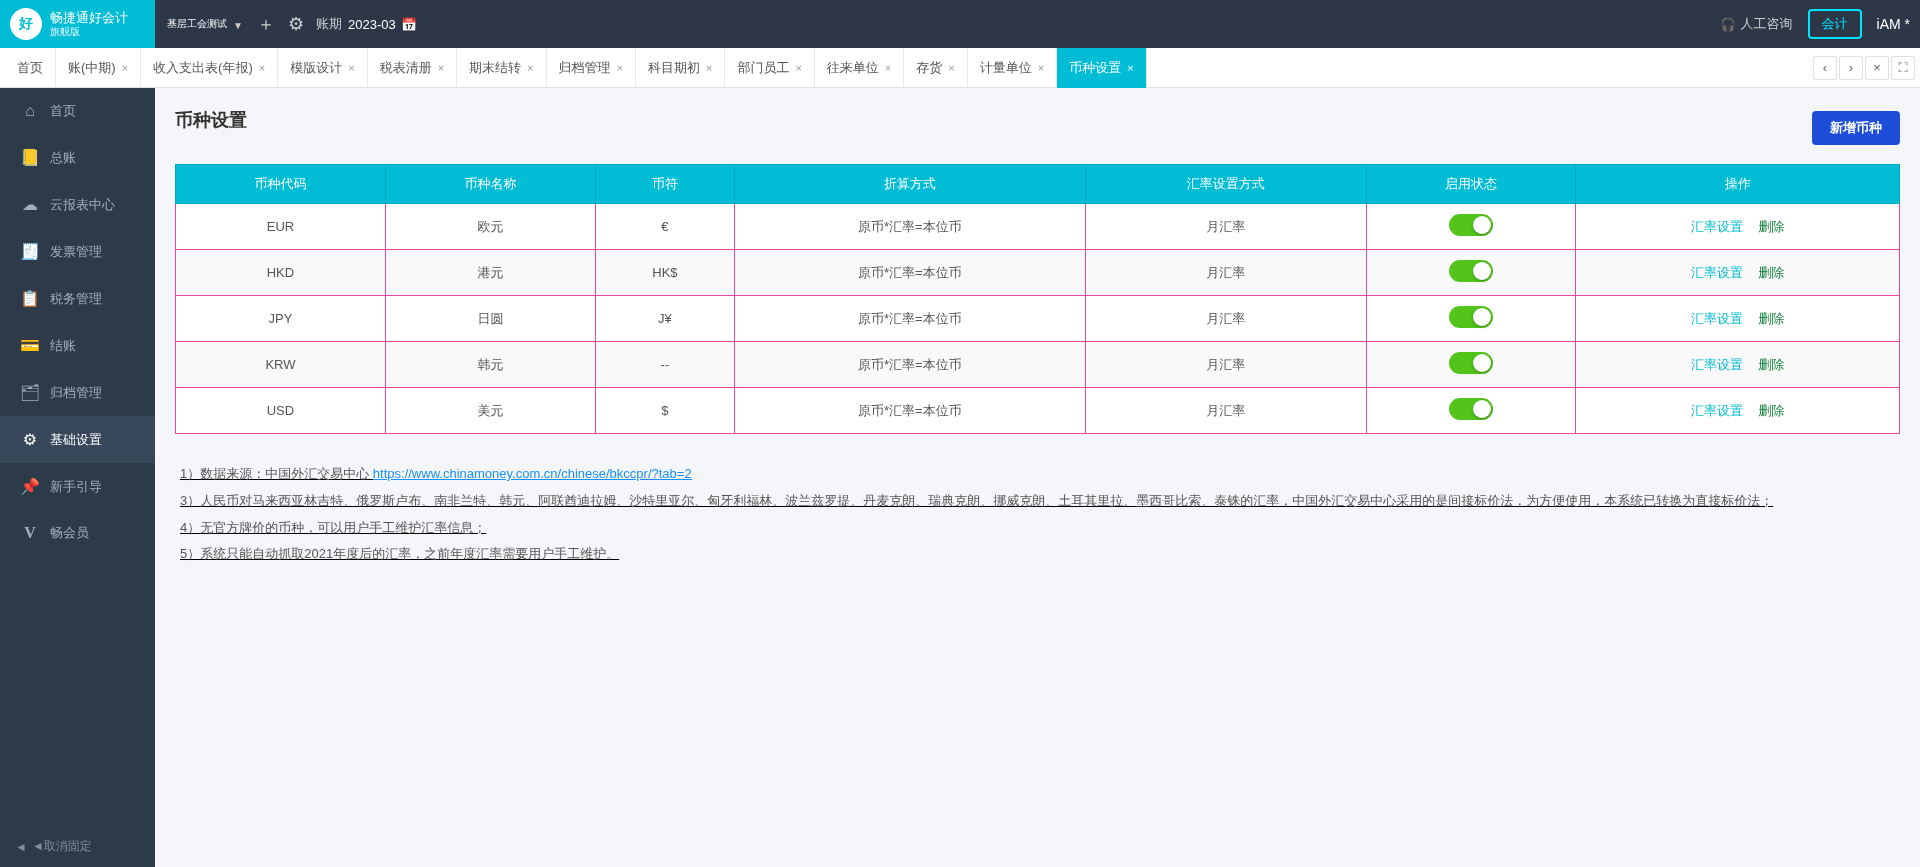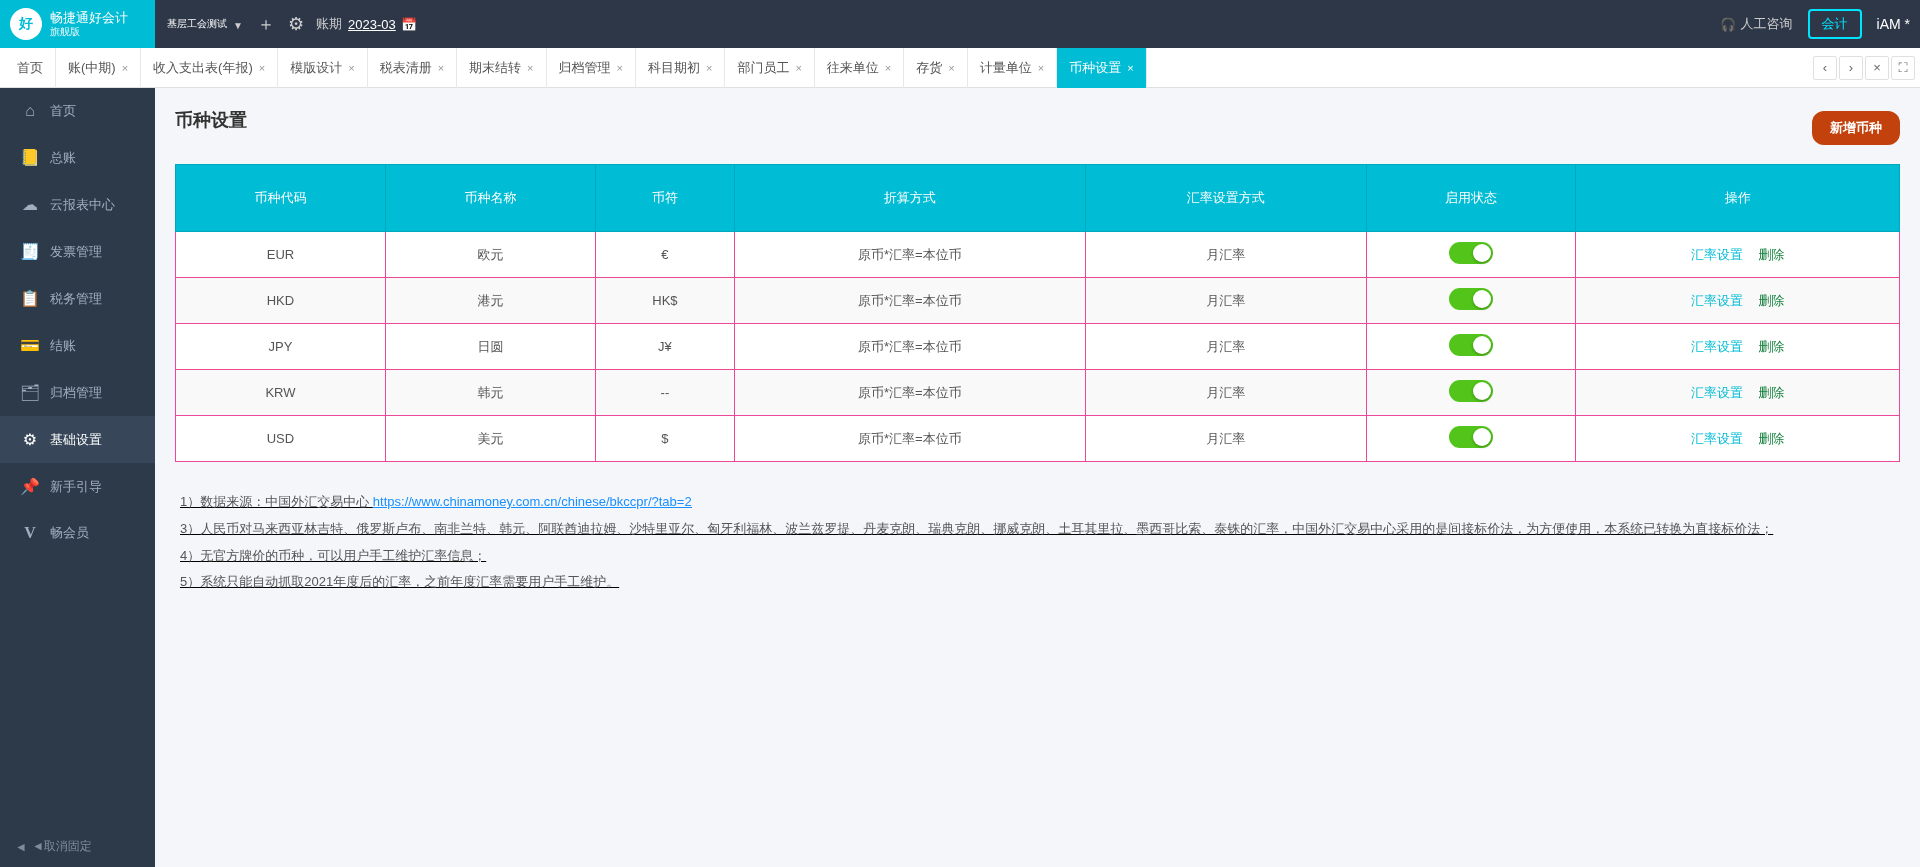--- a/index.html
+++ b/index.html
@@ -24,21 +24,21 @@
     .logo-text { color: #fff; font-size: 13px; line-height: 1.2; }
     .logo-text .sub { font-size: 10px; color: #e0f7fa; }
     .company-selector {
       display: flex; align-items: flex-end;
       margin-left: 12px; color: #fff; font-size: 10px; cursor: pointer;
     }
     .company-selector .arrow { margin-left: 6px; color: #ccc; }
     .top-actions { display: flex; align-items: center; margin-left: 10px; gap: 5px; }
     .top-actions span { cursor: pointer; color: #ccc; font-size: 18px; padding: 4px; }
     .account-info { display: flex; align-items: center; margin-left: 8px; color: #ccc; font-size: 13px; }
-    .account-info .period { color: #fff; margin-left: 6px; text-decoration: underline; }
+    .account-info .period { color: #fff; margin-left: 6px; }
     .account-info .calendar { color: #00e5ff; margin-left: 6px; cursor: pointer; }
     .header-right { margin-left: auto; display: flex; align-items: center; gap: 15px; }
     .customer-service { color: #ccc; cursor: pointer; display: flex; align-items: center; gap: 4px; font-size: 13px; }
     .btn-account {
       border: 2px solid #00e5ff; color: #00e5ff;
       background: transparent; padding: 4px 12px;
       border-radius: 4px; cursor: pointer; font-size: 13px;
     }
     .user-tag { color: #fff; font-size: 14px; }
 
@@ -88,32 +88,32 @@
       display: flex; align-items: center; gap: 5px;
     }
 
     
     .content-area { flex: 1; background: #f5f6fa; overflow-y: auto; padding: 20px; }
     .page-title {
       font-size: 18px; font-weight: bold; color: #333;
       margin-bottom: 16px;
     }
     .btn-new {
-      background: #c2410c; color: #fff; border: none;
-      padding: 8px 18px; border-radius: 12px; cursor: pointer;
+      background: #1d4ed8; color: #fff; border: none;
+      padding: 8px 18px; border-radius: 4px; cursor: pointer;
       font-size: 13px; font-weight: bold;
     }
 
     
     .data-table { width: 100%; border-collapse: collapse; }
     .data-table thead tr {
       background: #00bcd4; color: #fff;
     }
     .data-table thead th {
-      padding: 24px 12px; font-size: 13px; font-weight: normal;
+      padding: 10px 12px; font-size: 13px; font-weight: normal;
       text-align: center; border: 1px solid #00a8bd;
     }
     .data-table tbody tr {
       background: #fff;
     }
     .data-table tbody tr:nth-child(even) { background: #f9f9f9; }
     .data-table tbody td {
       padding: 10px 12px; font-size: 13px;
       text-align: center; border: 1px solid #ec4899; color: #555;
     }

